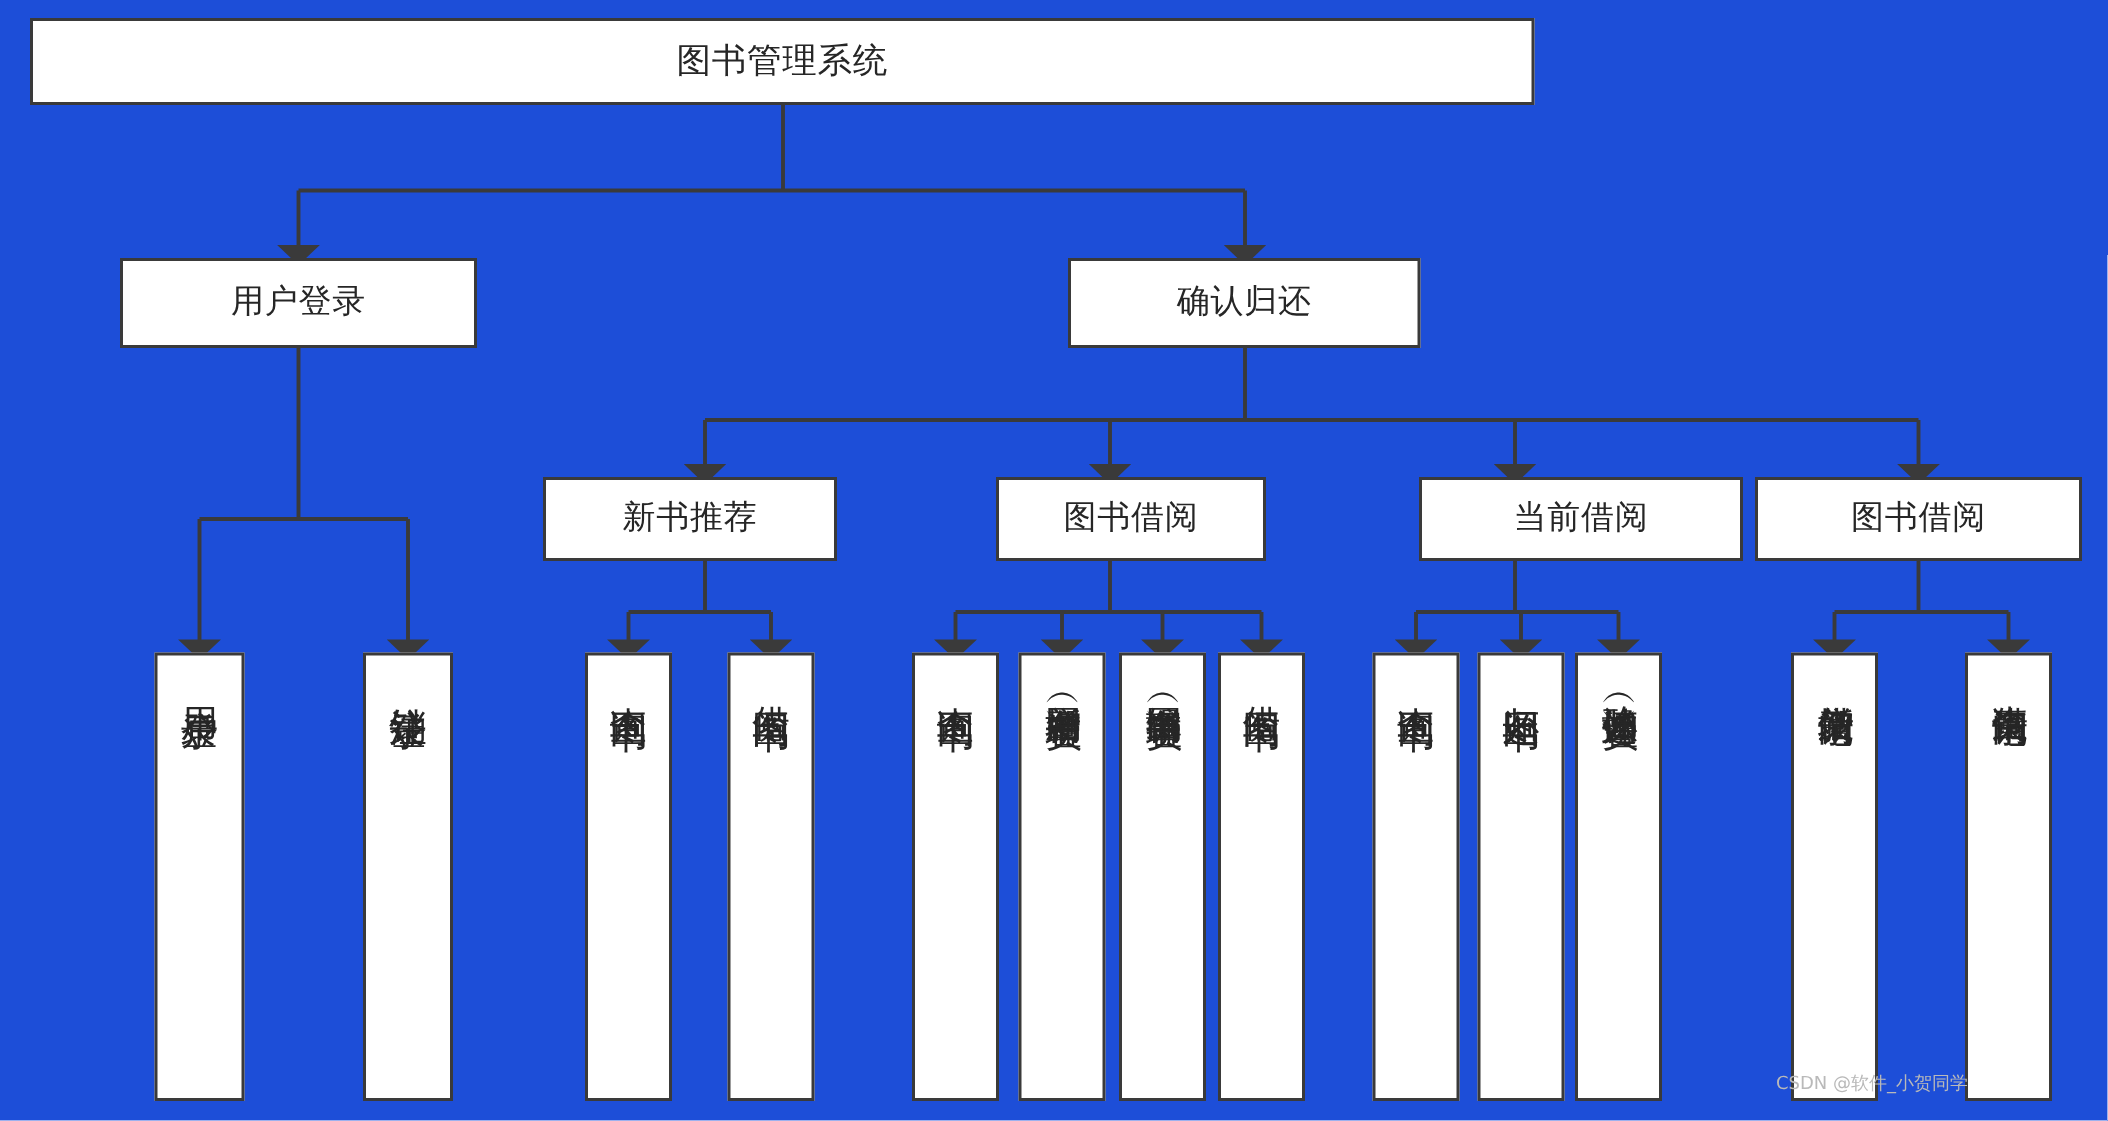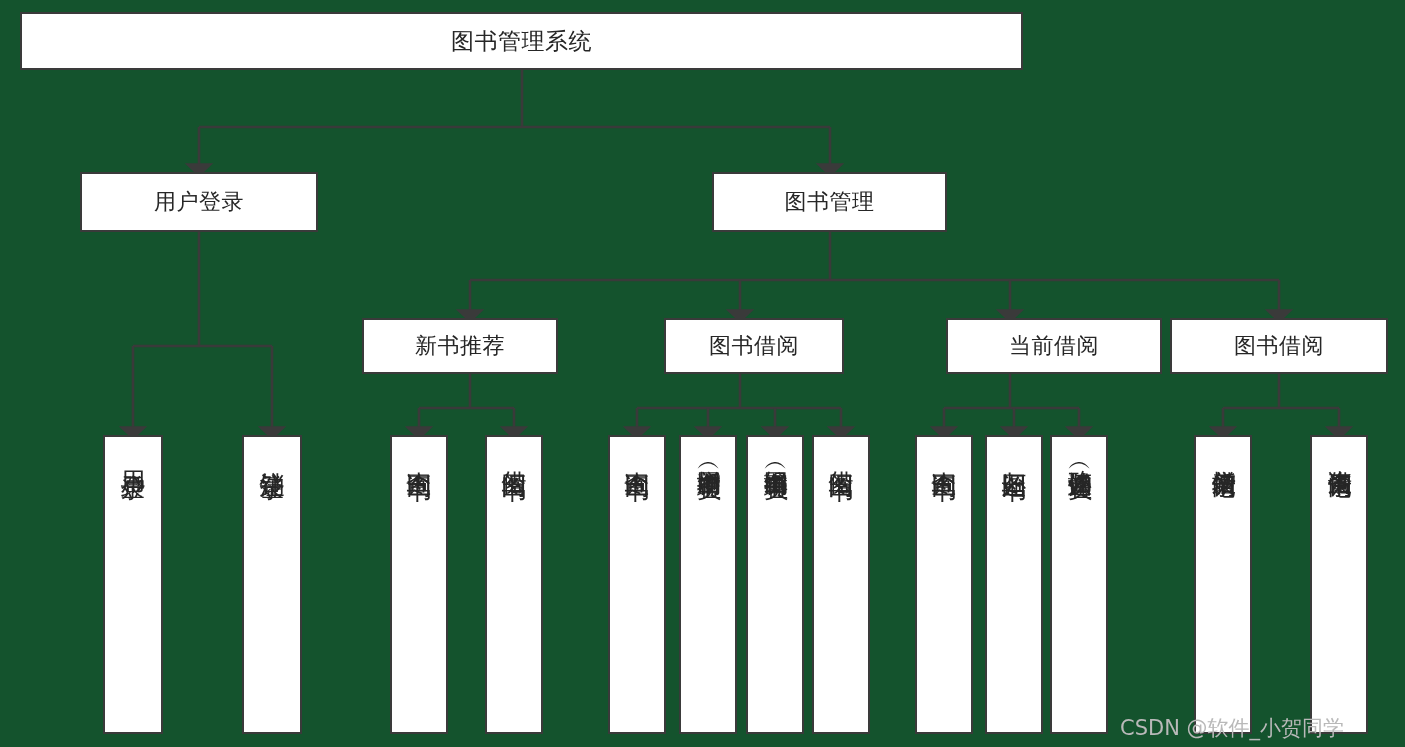--- a/index.html
+++ b/index.html
@@ -8,21 +8,21 @@
     padding: 0;
     background: #ffffff;
   }
   body {
     font-family: "DejaVu Sans", "Liberation Sans", sans-serif;
   }
   #diagram-root {
     position: relative;
     width: 1405px;
     height: 747px;
-    background: #14532d;
+    background: #1d4ed8;
     overflow: hidden;
   }
   #edge-layer {
     position: absolute;
     left: 0;
     top: 0;
     width: 1405px;
     height: 747px;
   }
   .node {
@@ -60,23 +60,23 @@
     line-height: 1.08;
     letter-spacing: 2px;
     white-space: nowrap;
   }
   .node.v.tall-text .node-label {
     font-size: 24px;
     letter-spacing: 1px;
   }
   #watermark {
     position: absolute;
-    left: 1120px;
+    left: 1184px;
     top: 714px;
-    font-size: 21px;
+    font-size: 12px;
     color: #b9b9b9;
     white-space: nowrap;
     z-index: 5;
     font-family: "DejaVu Sans", "Liberation Sans", sans-serif;
   }
 </style>
 </head>
 <body>
 
 <div id="diagram-root">
@@ -125,21 +125,21 @@
   </svg>
 
   <div id="nodes-layer">
       <div class="node h root" style="left: 20px; top: 12px; width: 1003px; height: 58px;">
         <span class="node-label">图书管理系统</span>
       </div>
       <div class="node h" style="left: 80px; top: 172px; width: 238px; height: 60px;">
         <span class="node-label">用户登录</span>
       </div>
       <div class="node h" style="left: 712px; top: 172px; width: 235px; height: 60px;">
-        <span class="node-label">图书管理</span>
+        <span class="node-label">确认归还</span>
       </div>
       <div class="node h" style="left: 362px; top: 318px; width: 196px; height: 56px;">
         <span class="node-label">新书推荐</span>
       </div>
       <div class="node h" style="left: 632px; top: 318px; width: 180px; height: 56px; margin-left: 32px;">
         <span class="node-label">图书借阅</span>
       </div>
       <div class="node h" style="left: 946px; top: 318px; width: 216px; height: 56px;">
         <span class="node-label">当前借阅</span>
       </div>

